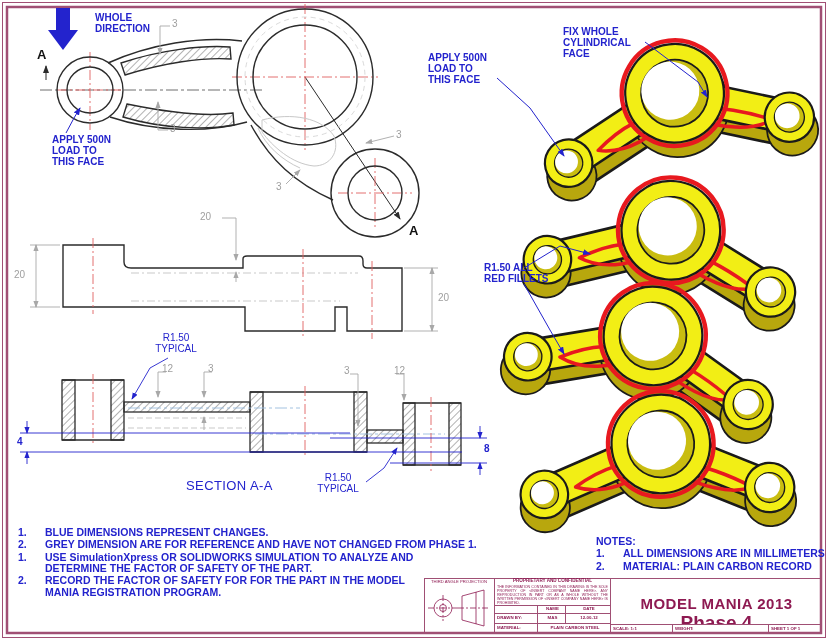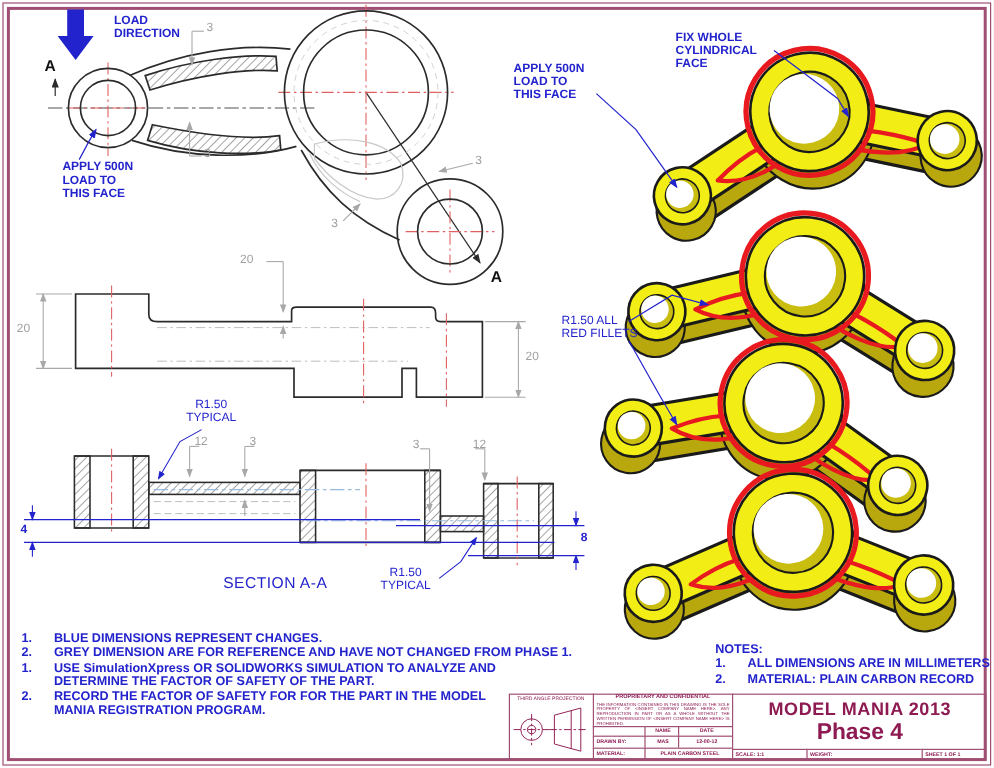--- a/index.html
+++ b/index.html
@@ -16,21 +16,21 @@
   .notes .h{margin:0 0 1px 0}
   .nrow{display:flex;margin-bottom:1px}
   .nnum{width:27px;flex:none}
   .cell{position:absolute;box-sizing:border-box;border-left:1px solid #a04f74;border-top:1px solid #a04f74;
         color:#8e1a52;overflow:hidden}
   .tb-outer{position:absolute;box-sizing:border-box;border:1px solid #a04f74}
   .t42{font-size:4.2px;line-height:1.2}
   .t46{font-size:4.6px;font-weight:bold;line-height:1.3;text-align:center}
   .t36{font-size:3.6px;line-height:1.15;text-align:justify;padding:1px 2px}
   .tcell{font-size:4.4px;line-height:1.7;padding-left:2px;font-weight:bold}
-  .title1{font-size:15px;font-weight:bold;text-align:center;margin-top:5px;letter-spacing:.5px}
+  .title1{font-size:15px;font-weight:bold;text-align:center;margin-top:17px;letter-spacing:.5px}
   .title2{font-size:19px;font-weight:bold;text-align:center;margin-top:0px}
 </style>
 </head>
 <body>
 
 <div class="sheet">
 
 <svg class="art" width="828" height="640" viewBox="0 0 828 640">
   <defs>
     <pattern id="hatch" width="5" height="5" patternTransform="rotate(45)" patternUnits="userSpaceOnUse">
@@ -228,39 +228,39 @@
     <circle cx="443" cy="608" r="9"></circle>
         <circle cx="443" cy="608" r="3.5"></circle>
     <line x1="428" y1="608" x2="458" y2="608" stroke-dasharray="6,2,2,2"></line>
     <line x1="443" y1="595" x2="443" y2="621" stroke-dasharray="6,2,2,2"></line>
     <path d="M462,596 L484,590 L484,626 L462,620 Z"></path>
     <line x1="476" y1="592" x2="476" y2="624"></line>
     <line x1="458" y1="608" x2="489" y2="608" stroke-dasharray="6,2,2,2"></line>
   </g>
 </svg>
 
-<div class="lbl" style="left:95px;top:12px">LOAD
+<div class="lbl" style="left:95px;top:12px">WHOLE
 DIRECTION</div>
 <div class="aletter" style="left:37px;top:48px">A</div>
 <div class="lbl" style="left:52px;top:134px">APPLY 500N
 LOAD TO
 THIS FACE</div>
 <div class="dim" style="left:172px;top:19px">3</div>
 <div class="dim" style="left:170px;top:124px">3</div>
 <div class="dim" style="left:396px;top:130px">3</div>
 <div class="dim" style="left:276px;top:182px">3</div>
 <div class="aletter" style="left:409px;top:224px">A</div>
 
 <div class="lbl" style="left:428px;top:52px">APPLY 500N
 LOAD TO
 THIS FACE</div>
 <div class="lbl" style="left:563px;top:26px">FIX WHOLE
 CYLINDRICAL
 FACE</div>
-<div class="lbl" style="left:468px;top:262px;font-weight:normal">R1.50 ALL
+<div class="lbl" style="left:484px;top:262px;font-weight:bold">R1.50 ALL
 RED FILLETS</div>
 
 <div class="dim" style="left:14px;top:270px">20</div>
 <div class="dim" style="left:200px;top:212px">20</div>
 <div class="dim" style="left:438px;top:293px">20</div>
 
 <div class="lbl ctr" style="left:146px;top:332px;width:60px;font-weight:normal">R1.50
 TYPICAL</div>
 <div class="lbl ctr" style="left:308px;top:472px;width:60px;font-weight:normal">R1.50
 TYPICAL</div>

